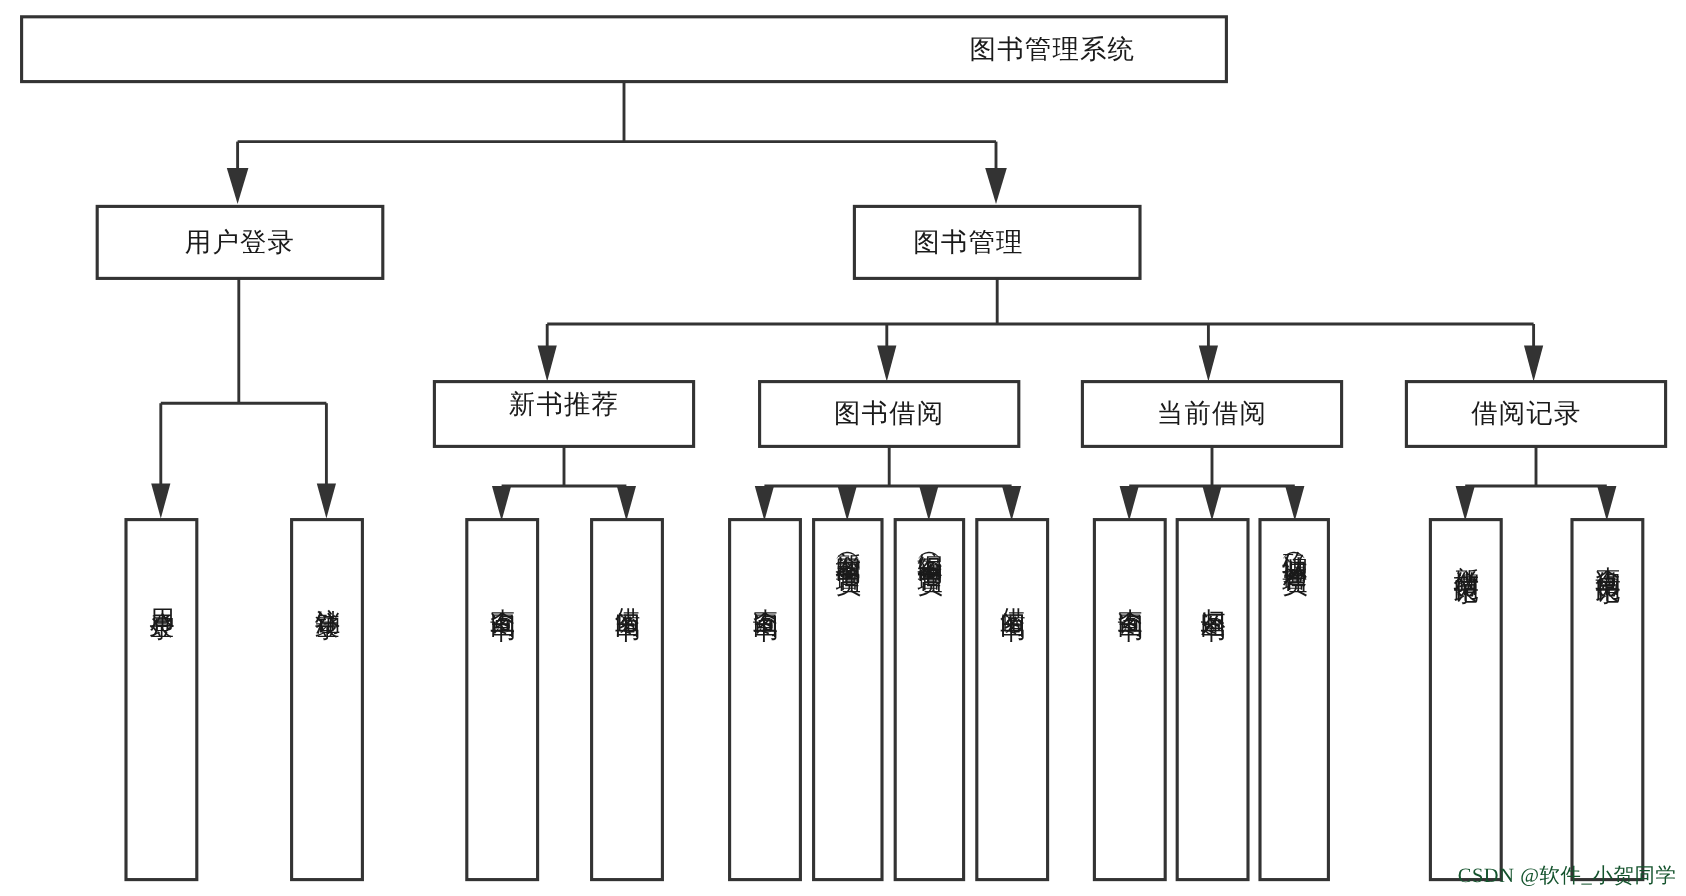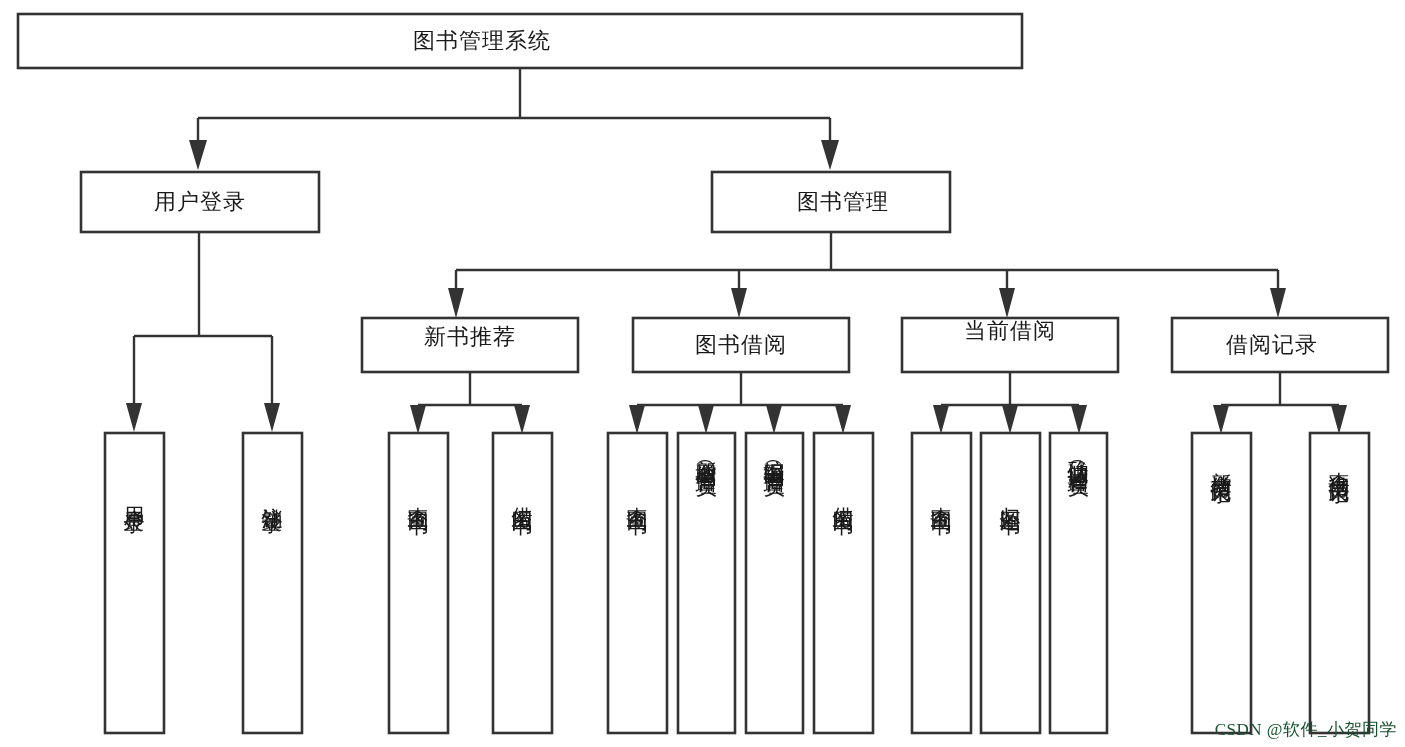--- a/index.html
+++ b/index.html
@@ -175,38 +175,38 @@
     <rect class="node-box" x="814" y="433" width="59" height="300"></rect>
 
     <rect class="node-box" x="912" y="433" width="59" height="300"></rect>
     <rect class="node-box" x="981" y="433" width="59" height="300"></rect>
     <rect class="node-box" x="1050" y="433" width="57" height="300"></rect>
 
     <rect class="node-box" x="1192" y="433" width="59" height="300"></rect>
     <rect class="node-box" x="1310" y="433" width="59" height="300"></rect>
   </svg>
 
-  <div class="hlabel-wrap" style="left:18px; top:14px; width:928px; height:54px;">
+  <div class="hlabel-wrap" style="left:18px; top:14px; width:928px; height:54px;justify-content:flex-end;">
     <span class="hlabel-text">图书管理系统</span>
   </div>
 
   <div class="hlabel-wrap" style="left:81px; top:172px; width:238px; height:60px;">
     <span class="hlabel-text">用户登录</span>
   </div>
-  <div class="hlabel-wrap" style="left:712px; top:172px; width:190px; height:60px;padding-left:36px;">
+  <div class="hlabel-wrap" style="left:712px; top:172px; width:190px; height:60px;">
     <span class="hlabel-text">图书管理</span>
   </div>
 
   <div class="hlabel-wrap" style="left:362px; top:318px; width:216px; height:38px;">
     <span class="hlabel-text">新书推荐</span>
   </div>
   <div class="hlabel-wrap" style="left:633px; top:318px; width:216px; height:54px;">
     <span class="hlabel-text">图书借阅</span>
   </div>
-  <div class="hlabel-wrap" style="left:902px; top:304px; width:216px; height:54px;">
+  <div class="hlabel-wrap" style="left:902px; top:318px; width:216px; height:54px;">
     <span class="hlabel-text">当前借阅</span>
   </div>
   <div class="hlabel-wrap" style="left:1172px; top:318px; width:200px; height:54px;">
     <span class="hlabel-text">借阅记录</span>
   </div>
 
   <div class="vlabel-wrap" style="left:105px; top:490px; width:59px; height:240px;">
     <span class="vlabel-text">用户登录</span>
   </div>
   <div class="vlabel-wrap" style="left:243px; top:490px; width:59px; height:240px;">

